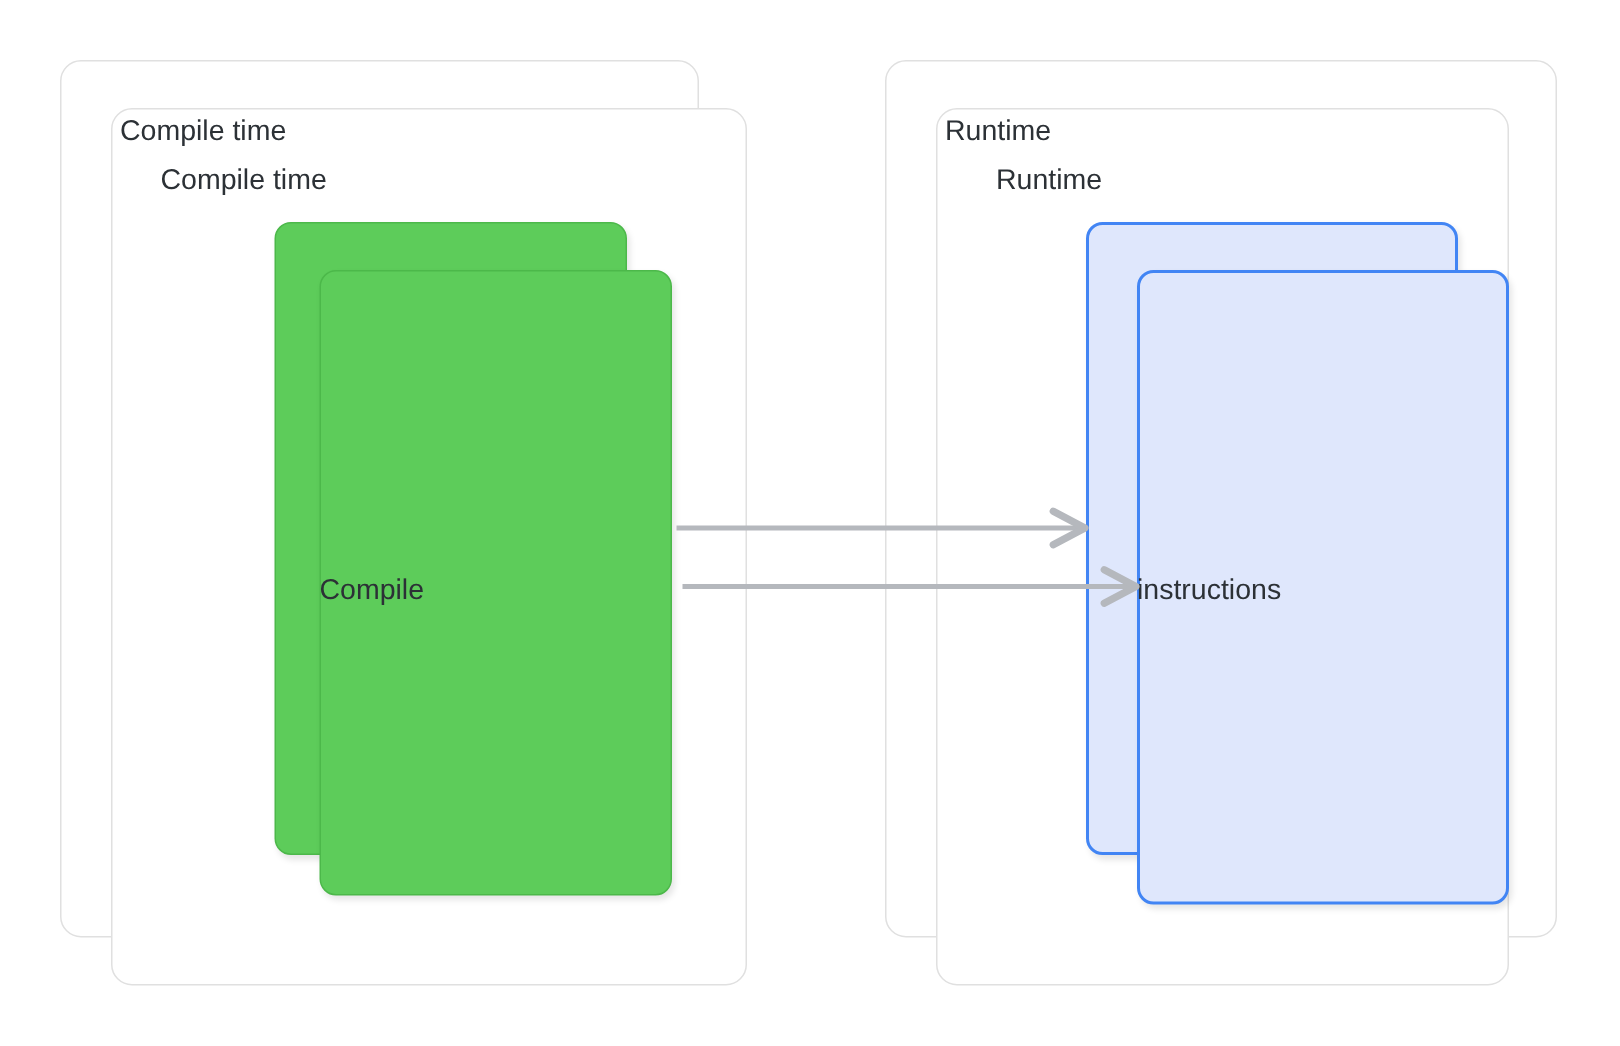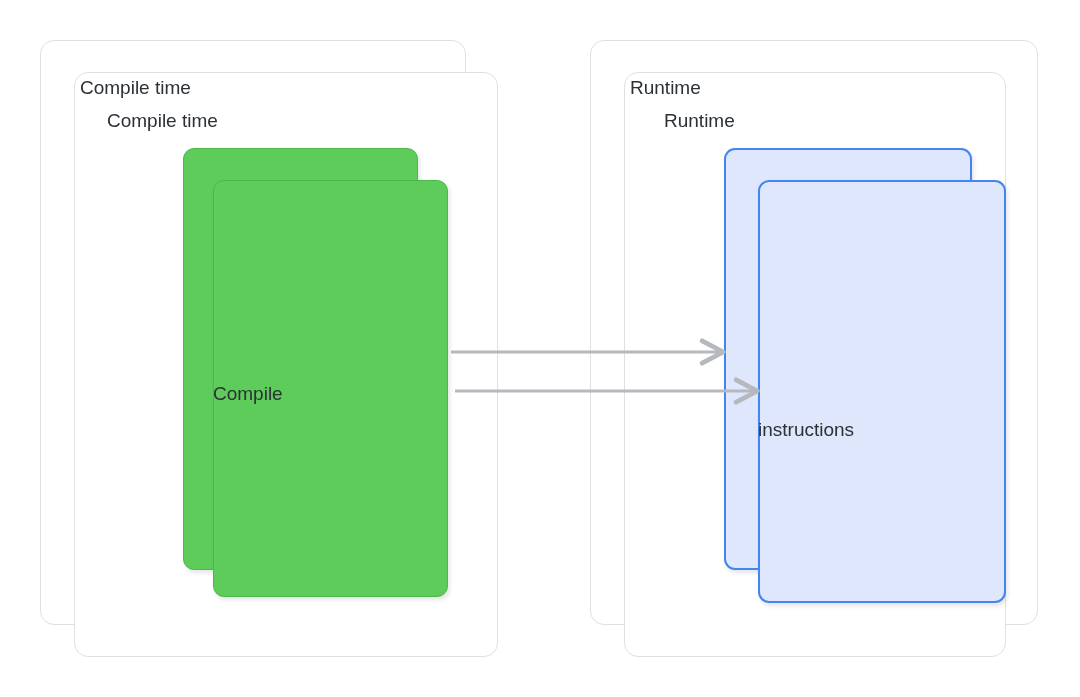--- a/index.html
+++ b/index.html
@@ -99,21 +99,21 @@
   <div class="container front" style="left:624px; top:72px; width:382px; height:585px;"></div>
 
   <div class="zone-label" style="left:630px; top:77px;">Runtime</div>
 
   <div class="zone-label" style="left:664px; top:110px;">Runtime</div>
 
   <div class="card blue" style="left:724px; top:148px; width:248px; height:422px;"></div>
 
   <div class="card blue" style="left:758px; top:180px; width:248px; height:423px;"></div>
 
-  <div class="card-label" style="left:758px; top:383px; width:248px;margin-top:36px;">instructions</div>
+  <div class="card-label" style="left:758px; top:383px; width:248px;">instructions</div>
 
   <svg class="arrow-layer" viewBox="0 0 1080 697">
     <defs>
       <marker id="ah" markerWidth="9" markerHeight="9" refX="7.2" refY="4.5" orient="auto" markerUnits="strokeWidth">
         <path d="M1,1 L7.6,4.5 L1,8" fill="none" stroke="#b5b8bd" stroke-width="1.5" stroke-linecap="round" stroke-linejoin="round"></path>
       </marker>
     </defs>
 
     <line x1="451" y1="352" x2="722" y2="352" stroke="#b5b8bd" stroke-width="3.2" marker-end="url(#ah)"></line>
 

